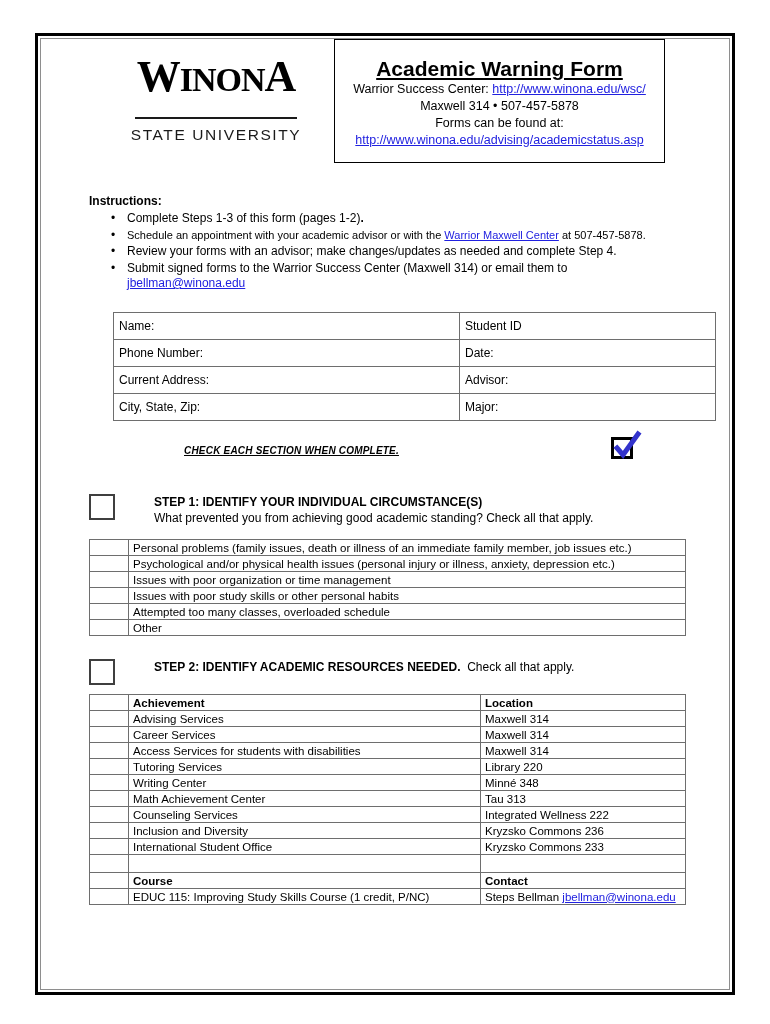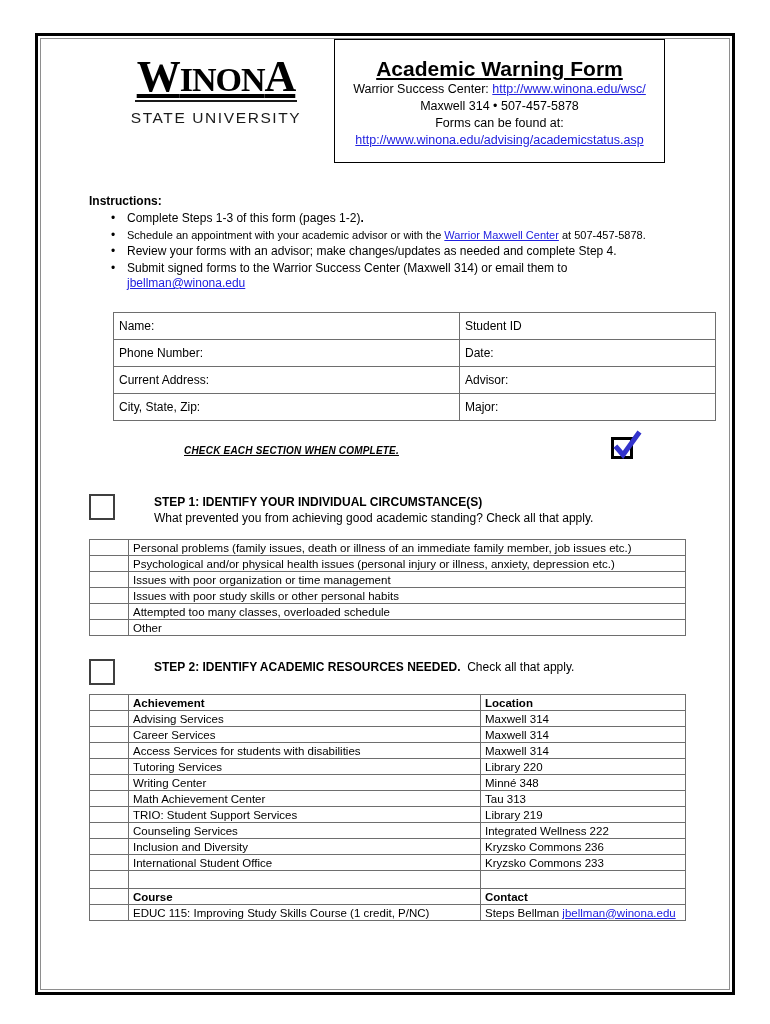--- a/index.html
+++ b/index.html
@@ -48,22 +48,21 @@
     text-align: center;
   }
   .logo-word {
     font-family: "Liberation Serif", serif;
     font-weight: bold;
     font-size: 44px;
     letter-spacing: -1px;
     line-height: 1;
     display: inline-block;
     border-bottom: 2px solid #1a1a1a;
-    padding: 0 2px 1px 2px;
-    text-decoration: underline;
+    padding: 0 2px 18px 2px;
   }
   .logo-word .small {
     font-size: 34px;
   }
   .logo-sub {
     margin-top: 7px;
     font-size: 15.5px;
     letter-spacing: 1.6px;
     color: #1a1a1a;
   }
@@ -391,25 +390,20 @@
       <td class="dept">Writing Center</td>
       <td>Minné 348</td>
     </tr>
     <tr>
       <td class="cbcol"></td>
       <td class="dept">Math Achievement Center</td>
       <td>Tau 313</td>
     </tr>
     <tr>
       <td class="cbcol"></td>
-      <td class="dept">TRIO: Student Support Services</td>
-      <td>Library 219</td>
-    </tr>
-    <tr>
-      <td class="cbcol"></td>
       <td class="dept">Counseling Services</td>
       <td>Integrated Wellness 222</td>
     </tr>
     <tr>
       <td class="cbcol"></td>
       <td class="dept">Inclusion and Diversity</td>
       <td>Kryzsko Commons 236</td>
     </tr>
     <tr>
       <td class="cbcol"></td>

